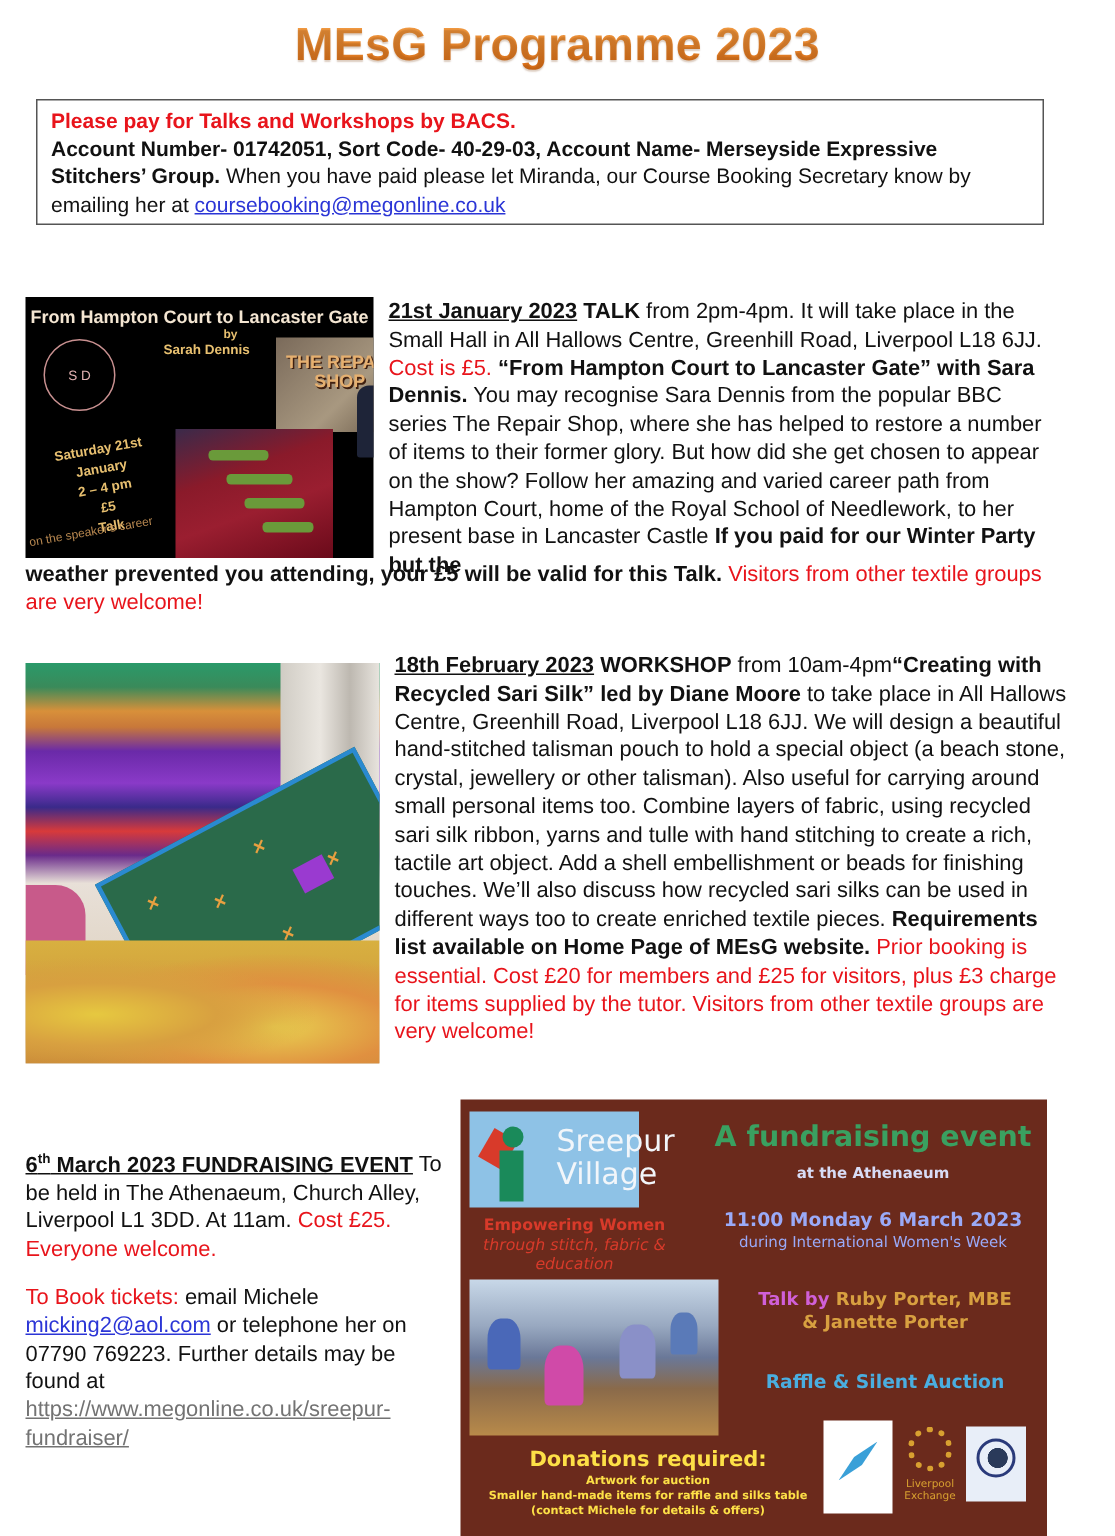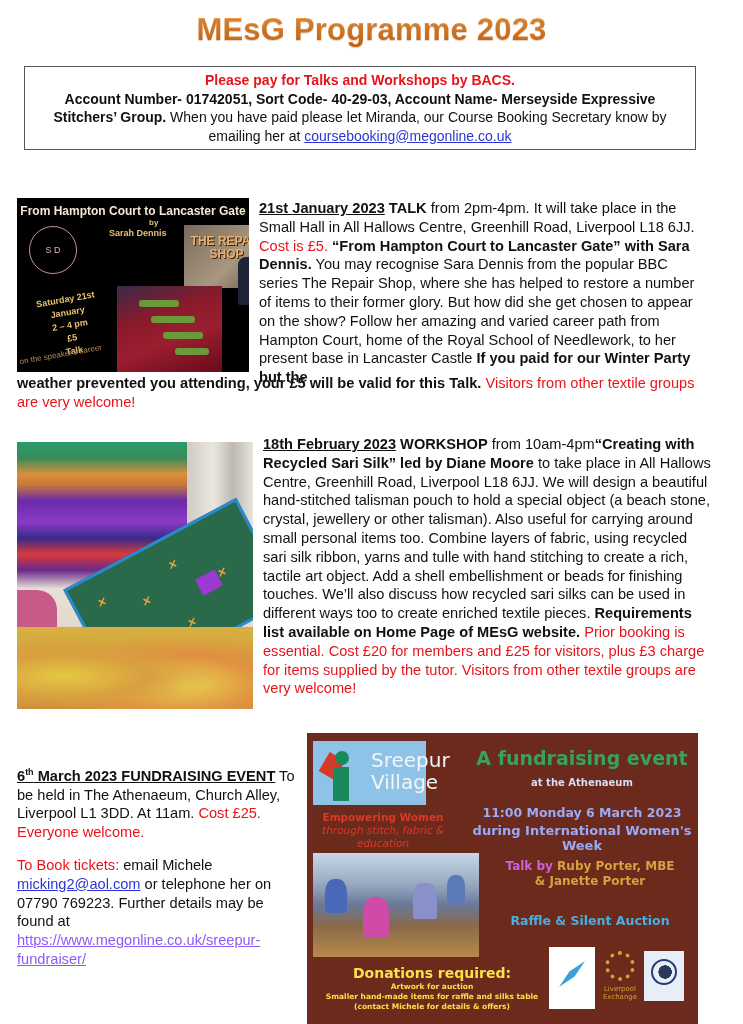--- a/index.html
+++ b/index.html
@@ -6,26 +6,26 @@
   body { width:743px; height:1024px; position:relative; overflow:hidden;
          font-family:"Liberation Sans", sans-serif; color:#111; }
   .title { position:absolute; left:0; top:12px; width:743px; text-align:center;
            font-family:Liberation Sans, sans-serif; font-weight:bold; font-size:31px;
            color:#e8852a; letter-spacing:0.2px;
            background:linear-gradient(#f6a44c, #d86a12);
            -webkit-background-clip:text; background-clip:text; -webkit-text-fill-color:transparent;
            text-shadow:0 1px 1px rgba(120,60,10,0.25); }
   .paybox { position:absolute; left:24px; top:66px; width:672px; height:84px;
             border:1px solid #555; box-sizing:border-box; padding:4px 9px 0 9px;
-            font-size:14px; line-height:18.5px;text-align:center; }
+            font-size:14px; line-height:18.5px; }
   .red { color:#e8141b; }
   .b { font-weight:bold; }
   .u { text-decoration:underline; }
   .link { color:#2b35d6; text-decoration:underline; }
-  .link-dark { color:#8b5cf6; text-decoration:underline; }
+  .link-dark { color:#737373; text-decoration:underline; }
 
   .img-talk { position:absolute; left:17px; top:198px; width:232px; height:174px; background:#000000; overflow:hidden; }
   .img-talk .t1 { position:absolute; left:0; top:6px; width:232px; text-align:center; color:#f4e6d2; font-weight:bold; font-size:12px; }
   .img-talk .t2 { position:absolute; left:112px; top:20px; color:#e8c070; font-size:8px; font-weight:bold;padding-left:20px; }
   .img-talk .t3 { position:absolute; left:92px; top:30px; color:#e8c070; font-size:9px; font-weight:bold; }
   .img-talk .seal { position:absolute; left:12px; top:28px; width:46px; height:46px; border-radius:50%; border:1px solid #c89090; color:#e0b0b0; font-size:9px; text-align:center; line-height:46px; }
   .img-talk .repair { position:absolute; left:167px; top:27px; width:80px; height:63px; background:linear-gradient(135deg,#7a6a5a,#a89880 60%,#6a5a48);text-align:center; }
   .img-talk .repair span { position:absolute; left:5px; top:10px; color:#e6b070; font-weight:bold; font-size:12px; line-height:13px; text-shadow:1px 1px 0 #402010; }
   .img-talk .person { position:absolute; right:6px; top:32px; width:20px; height:48px; background:#1e2438; border-radius:8px 8px 2px 2px; }
   .img-talk .stitch { position:absolute; left:100px; top:88px; width:105px; height:86px; background:linear-gradient(160deg,#3a2a4a 0%,#8a1a2a 35%,#9a1e30 60%,#6a0a1a 100%); }
@@ -55,21 +55,21 @@
   .poster .logo { position:absolute; left:6px; top:8px; width:113px; height:64px; background:#8ec2e6; }
   .poster .logo .fig1 { position:absolute; left:10px; top:14px; width:18px; height:22px; background:#d83a2a; transform:rotate(30deg); }
   .poster .logo .fig2 { position:absolute; left:22px; top:10px; width:14px; height:14px; border-radius:50%; background:#1a8a5a; }
   .poster .logo .fig3 { position:absolute; left:20px; top:26px; width:16px; height:34px; background:#1a8a5a; }
   .poster .logo .name { position:absolute; left:58px; top:8px; color:#f2f6fa; font-size:20px; line-height:22px; }
   .poster .empower { position:absolute; left:10px; top:78px; width:132px; text-align:center; color:#d83a2a; font-size:10.5px; font-style:italic; line-height:13px; }
   .poster .empower b { font-style:normal; }
   .poster .headline { position:absolute; left:160px; top:14px; width:230px; text-align:center; color:#3aa060; font-weight:bold; font-size:19px; }
   .poster .at { position:absolute; left:160px; top:44px; width:230px; text-align:center; color:#d8dcf6; font-weight:bold; font-size:10px; }
   .poster .when { position:absolute; left:160px; top:72px; width:230px; text-align:center; color:#9aaaf8; font-weight:bold; font-size:12.5px; }
-  .poster .week { position:absolute; left:160px; top:90px; width:230px; text-align:center; color:#9aaaf8; font-weight:bold; font-size:13px; }
+  .poster .week { position:absolute; left:160px; top:90px; width:230px; text-align:center; color:#9aaaf8; font-weight:normal; font-size:10px; }
   .poster .photo { position:absolute; left:6px; top:120px; width:166px; height:104px; background:linear-gradient(180deg,#c8d8e8 0%,#98a8c0 30%,#6a7898 50%,#8a6a4a 70%,#b88a4a 100%); }
   .poster .photo i { position:absolute; border-radius:40% 40% 10% 10%; }
   .poster .talk { position:absolute; left:175px; top:126px; width:216px; text-align:center; color:#d8a040; font-weight:bold; font-size:12px; line-height:15px; }
   .poster .talk span.pk { color:#d060d8; }
   .poster .raffle { position:absolute; left:175px; top:180px; width:216px; text-align:center; color:#4aaee0; font-weight:bold; font-size:12.5px; }
   .poster .donate { position:absolute; left:0; top:232px; width:250px; text-align:center; color:#fde047; font-weight:bold; }
   .poster .donate .h { font-size:14px; line-height:17px; }
   .poster .donate .s { font-size:7.5px; line-height:10px; }
   .poster .sp1 { position:absolute; left:242px; top:214px; width:46px; height:62px; background:#ffffff; }
   .poster .sp1 i { position:absolute; left:10px; top:14px; width:26px; height:26px; background:#3aa0d8; clip-path:polygon(0 100%,40% 40%,100% 0,60% 60%); }

